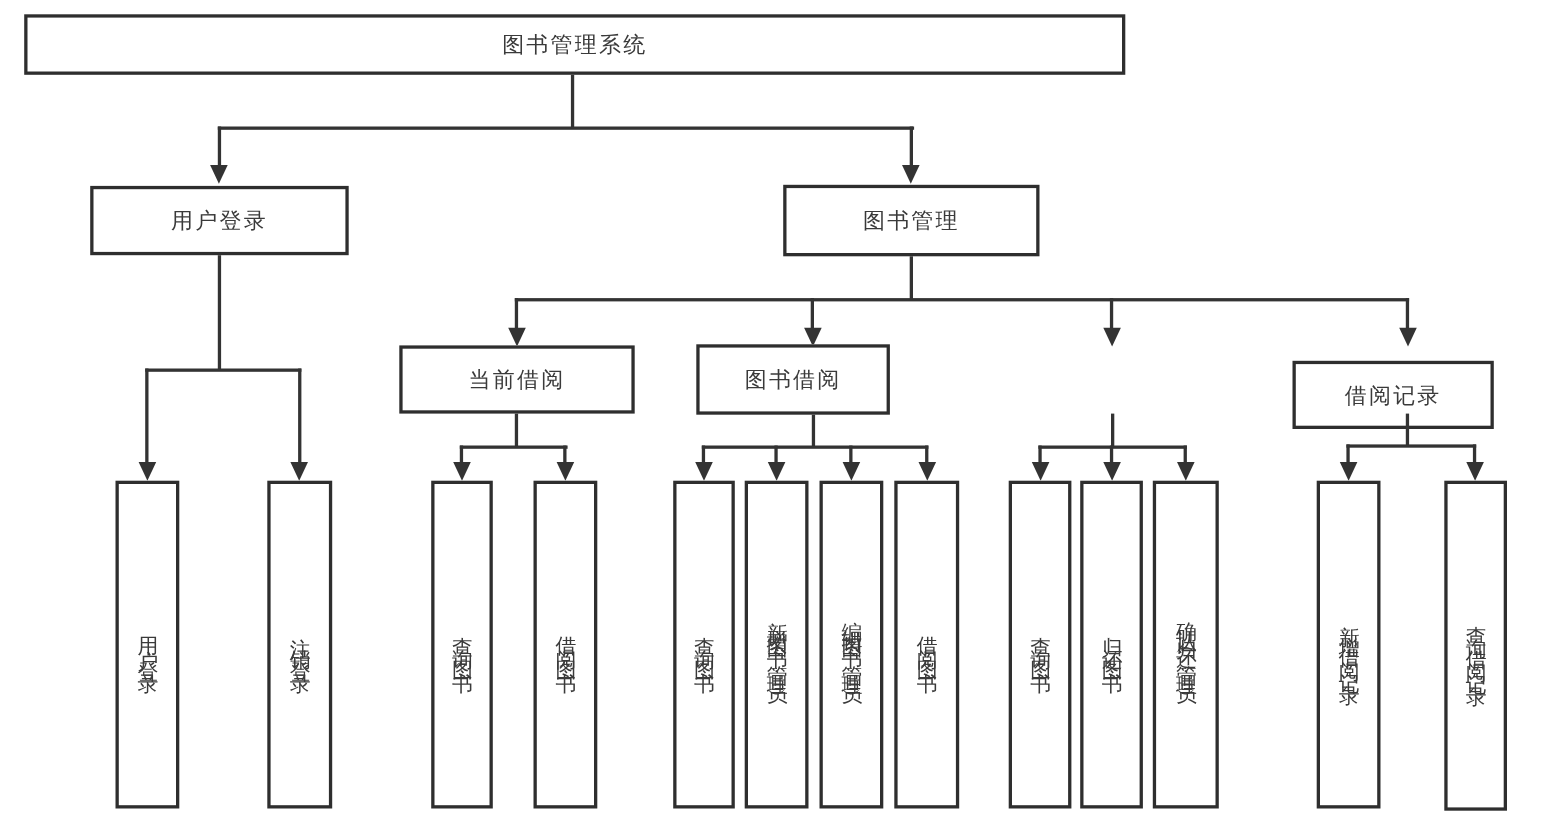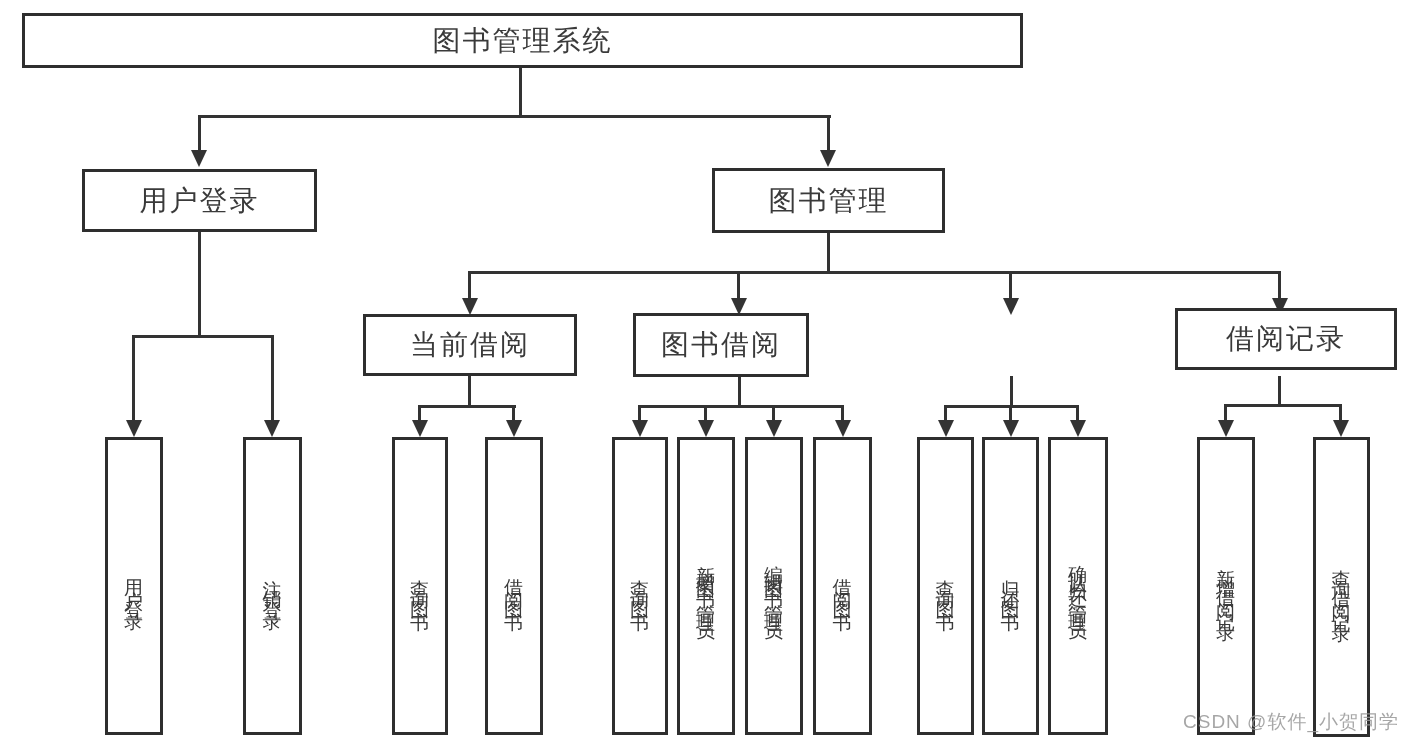--- a/index.html
+++ b/index.html
@@ -7,21 +7,21 @@
     position:relative; width:1405px; height:747px;
     background:#ffffff; overflow:hidden;
     font-family:"Liberation Sans", sans-serif;
   }
   .node {
     position:absolute; box-sizing:border-box;
     border:3px solid #2e2e2e; background:#ffffff;
     display:flex; align-items:center; justify-content:center;
     color:#3a3a3a;
   }
-  .hnode { font-size:28px; letter-spacing:2px; }
+  .hnode { font-size:20px; letter-spacing:2px; }
   .vnode { }
   .vtext {
     writing-mode:vertical-rl; text-orientation:mixed;
     font-size:19px; letter-spacing:11px; line-height:1;
     max-height:284px;
   }
   .tight .vtext { letter-spacing:8px; }
   .hline { position:absolute; height:3px; background:#333333; }
   .vline { position:absolute; width:3px; background:#333333; }
   .ahead {
@@ -75,21 +75,21 @@
   <div class="ahead" style="left:1003px; top:298px;"></div>
   <div class="vline" style="left:1278px; top:271px; height:29px;"></div>
   <div class="ahead" style="left:1272px; top:298px;"></div>
 
   <div class="node hnode" style="left:363px; top:314px; width:214px; height:62px;">
     <span>当前借阅</span>
   </div>
   <div class="node hnode" style="left:633px; top:313px; width:176px; height:64px;">
     <span>图书借阅</span>
   </div>
-  <div class="node hnode" style="left:1175px; top:308px; width:222px; height:62px;">
+  <div class="node hnode" style="left:1175px; top:328px; width:183px; height:62px;">
     <span>借阅记录</span>
   </div>
 
   <div class="vline" style="left:468px; top:376px; height:31px;"></div>
   <div class="hline" style="left:418px; top:405px; width:98px;"></div>
   <div class="vline" style="left:418px; top:405px; height:17px;"></div>
   <div class="ahead" style="left:412px; top:420px;"></div>
   <div class="vline" style="left:512px; top:405px; height:17px;"></div>
   <div class="ahead" style="left:506px; top:420px;"></div>
 
@@ -157,15 +157,14 @@
     <span class="vtext">确认归还（管理员）</span>
   </div>
 
   <div class="node vnode" style="left:1197px; top:437px; width:58px; height:298px;">
     <span class="vtext">新增借阅记录</span>
   </div>
   <div class="node vnode" style="left:1313px; top:437px; width:57px; height:300px;">
     <span class="vtext">查询借阅记录</span>
   </div>
 
-  <div class="watermark">CSDN @软件_小贺同学</div>
 
 </div>
 
 </body></html>

